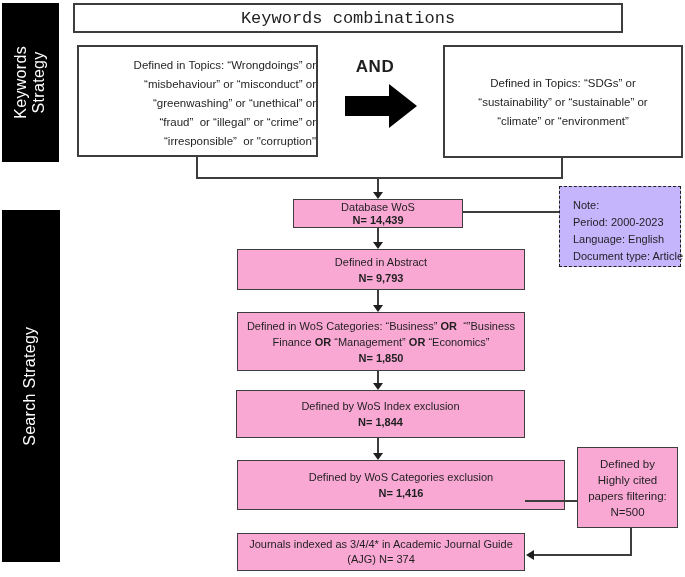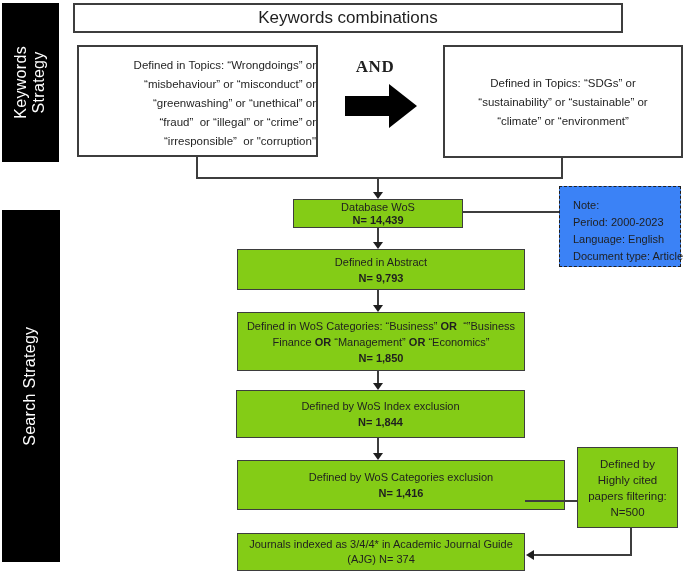--- a/index.html
+++ b/index.html
@@ -14,51 +14,52 @@
     border:1px solid #000;
   }
   .bar .rot {
     transform:rotate(-90deg); text-align:center; font-size:16px;
     line-height:1.15; white-space:nowrap; letter-spacing:.3px;
   }
   .hdr {
     position:absolute; left:73px; top:3px; width:550px; height:30px;
     border:2px solid #3d3d3d; display:flex; align-items:center; justify-content:center;
     font-size:17px;
+    font-family:Liberation Mono, monospace;
   }
   .kwbox {
     position:absolute; border:2px solid #3d3d3d; background:#fff;
     font-size:11.5px; line-height:19px;
   }
   .kwbox .ln { white-space:pre; }
   .kw-left { left:77px; top:45px; width:241px; height:112px; padding:9px 0 0 10px; text-align:right; }
   .kw-right { left:443px; top:45px; width:240px; height:113px; padding:27px 4px 0 4px; text-align:center; }
   .andlbl {
     position:absolute; left:341px; top:57px; width:68px; text-align:center;
-    font-weight:bold; font-size:17px; letter-spacing:.5px;font-family:Liberation Serif, serif;
+    font-weight:bold; font-size:17px; letter-spacing:.5px;
   }
   .flowbox {
-    position:absolute; border:1.5px solid #3d3d3d; background:#84cc16;
+    position:absolute; border:1.5px solid #3d3d3d; background:#f9a8d4;
     display:flex; flex-direction:column; align-items:center; justify-content:center;
     text-align:right; font-size:11px;
   }
   .flowbox .ln { white-space:pre; line-height:16px; }
   .nbold { font-weight:bold; }
   .db { left:293px; top:199px; width:170px; height:29px; }
   .db .ln { line-height:13px; }
   .abs { left:237px; top:249px; width:288px; height:41px; }
   .cat { left:237px; top:312px; width:288px; height:59px; }
   .idx { left:236px; top:390px; width:289px; height:48px; }
   .cex { left:237px; top:460px; width:328px; height:50px; }
   .jrn { left:237px; top:533px; width:288px; height:38px; }
   .jrn .ln { line-height:15px; }
   .hcb { left:577px; top:447px; width:101px; height:81px; font-size:11.5px; }
   .note {
     position:absolute; left:559px; top:186px; width:122px; height:81px;
-    border:1.5px dashed #1f1f1f; background:#3b82f6; padding:10px 0 0 13px;
+    border:1.5px dashed #1f1f1f; background:#c4b5fd; padding:10px 0 0 13px;
     font-size:11px; line-height:17px; text-align:left;
   }
   .note .ln { white-space:pre; }
   .line { position:absolute; background:#3d3d3d; }
   .arr-down {
     position:absolute; width:0; height:0;
     border-left:5px solid transparent; border-right:5px solid transparent;
     border-top:7px solid #1f1f1f;
   }
   .arr-left {

